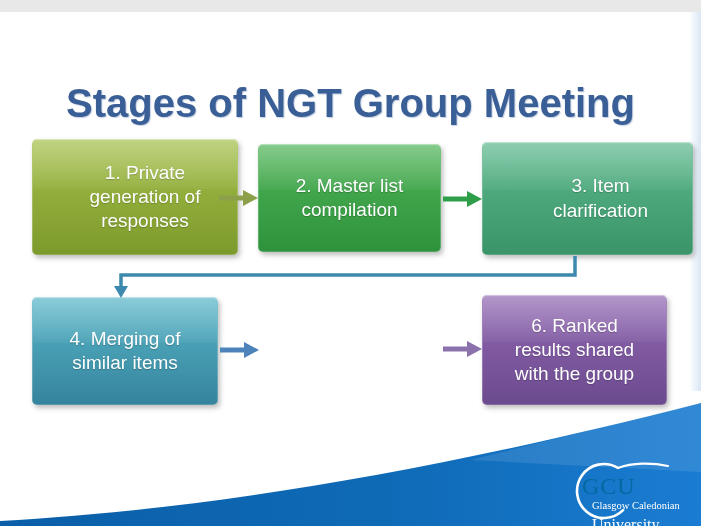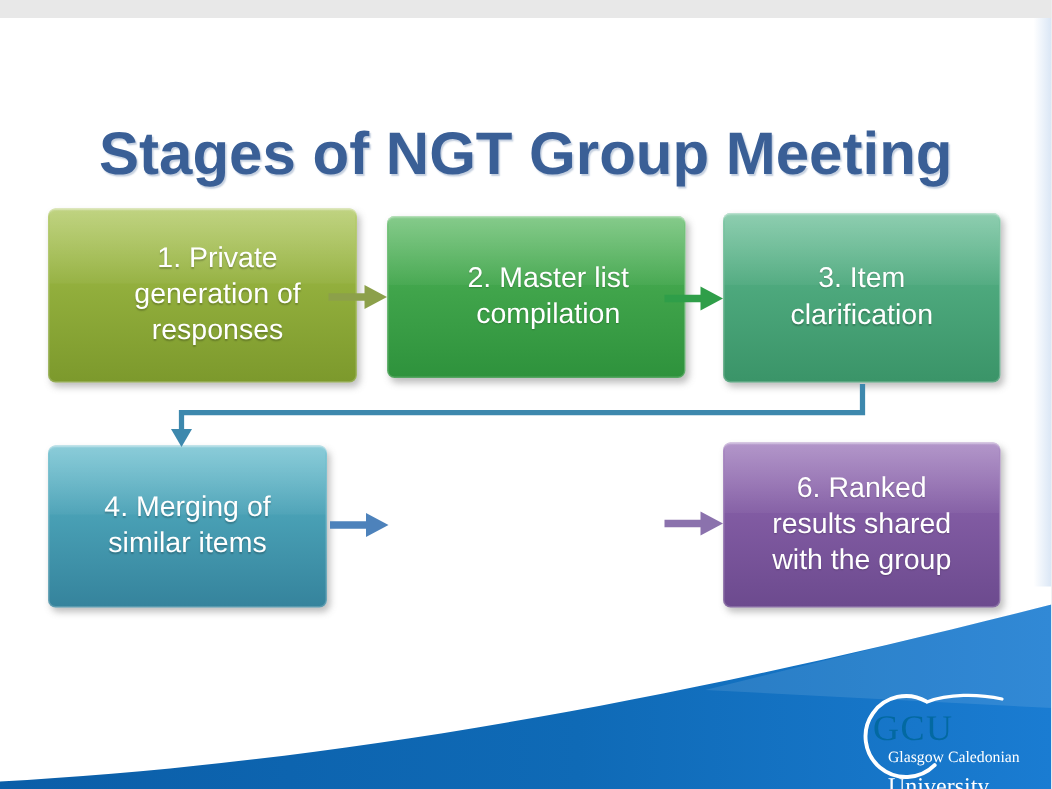--- a/index.html
+++ b/index.html
@@ -39,22 +39,22 @@
   .box-label{
     position:relative;z-index:2;
     color:#ffffff;
     font-size:19px;line-height:1.28;
     text-align:center;
     white-space:pre-line;
     text-shadow:0 1px 1px rgba(0,0,0,0.22);
     padding:0 6px;
   }
   #box1{left:32px;top:127px;width:186px;height:116px;padding-left:20px;}
-  #box2{left:258px;top:132px;width:183px;height:108px;padding-left:16px;}
-  #box3{left:482px;top:130px;width:185px;height:113px;}
+  #box2{left:258px;top:132px;width:183px;height:108px;}
+  #box3{left:482px;top:130px;width:185px;height:113px;padding-left:26px;}
   #box4{left:32px;top:285px;width:186px;height:108px;}
   #box5{left:258px;top:283px;width:183px;height:107px;}
   #box6{left:482px;top:283px;width:185px;height:110px;}
   .overlay-svg{position:absolute;left:0;top:0;width:701px;height:526px;pointer-events:none;}
   .footer-svg{position:absolute;left:0;top:0;width:701px;height:526px;pointer-events:none;}
   .logo{position:absolute;left:570px;top:444px;width:125px;height:76px;color:#ffffff;}
   .logo-arc{position:absolute;left:0;top:0;width:125px;height:76px;}
   .logo-acronym{
     position:absolute;left:12px;top:17px;
     font-family:"Liberation Serif", serif;

